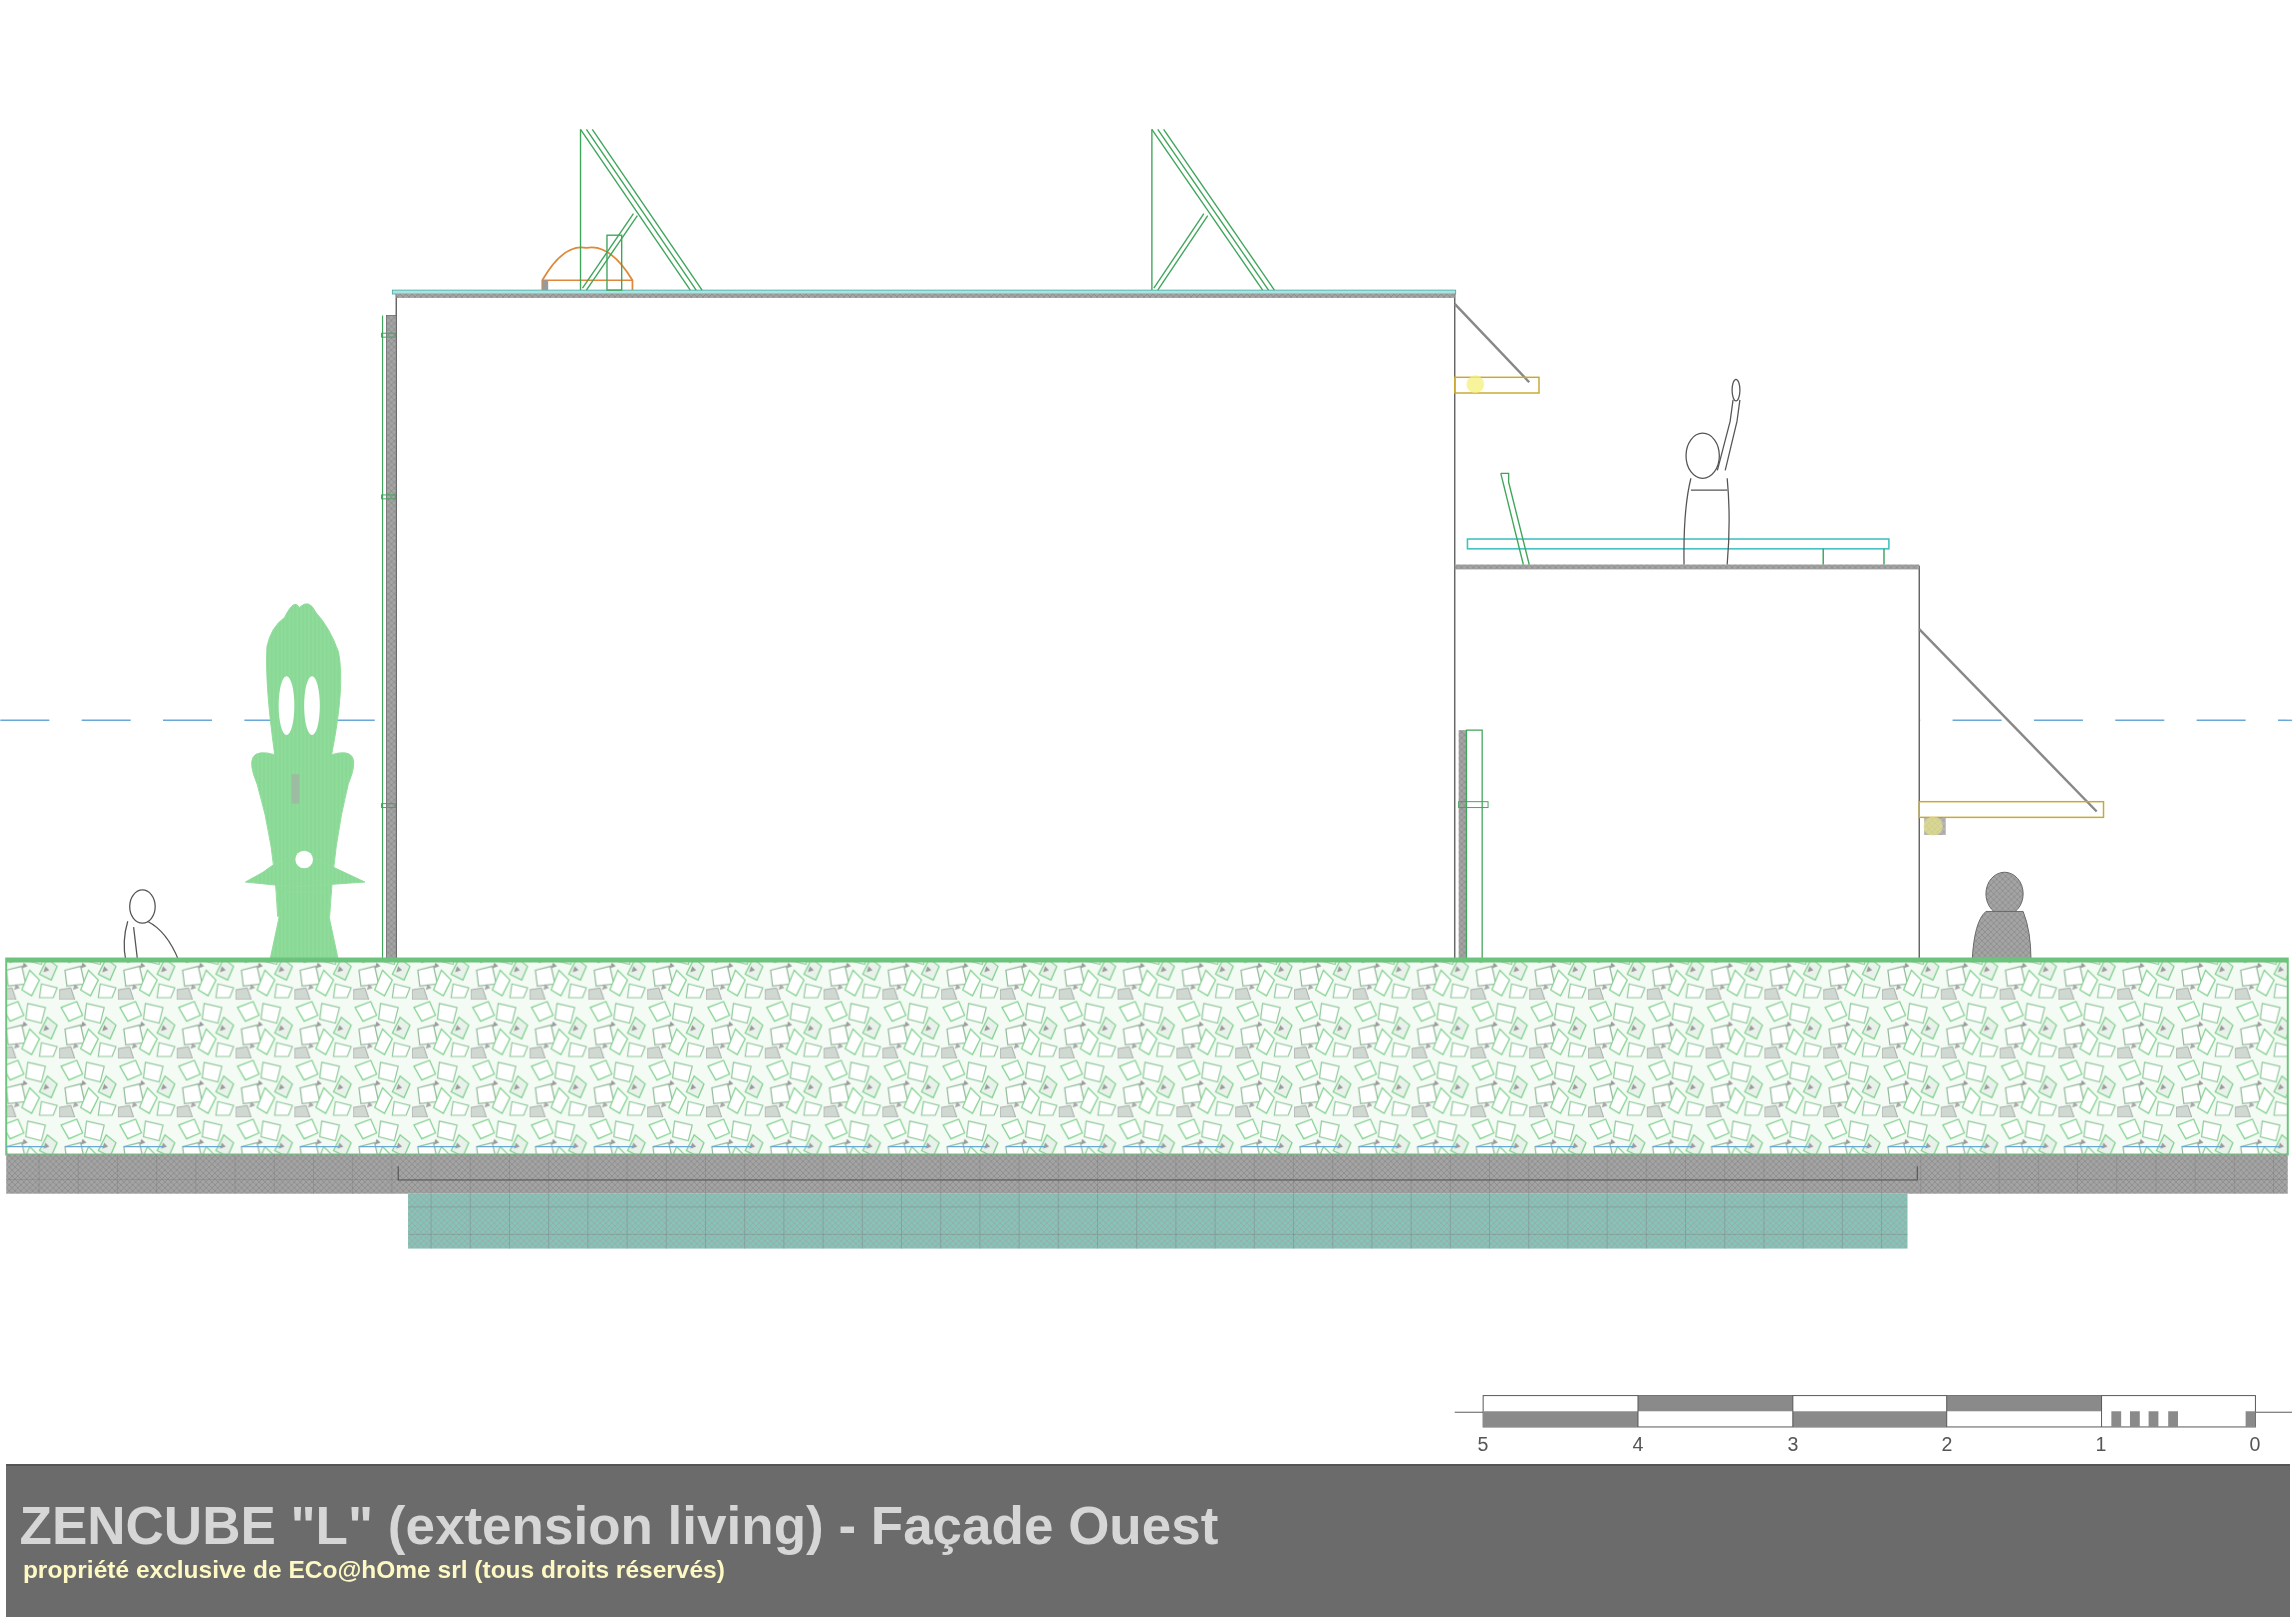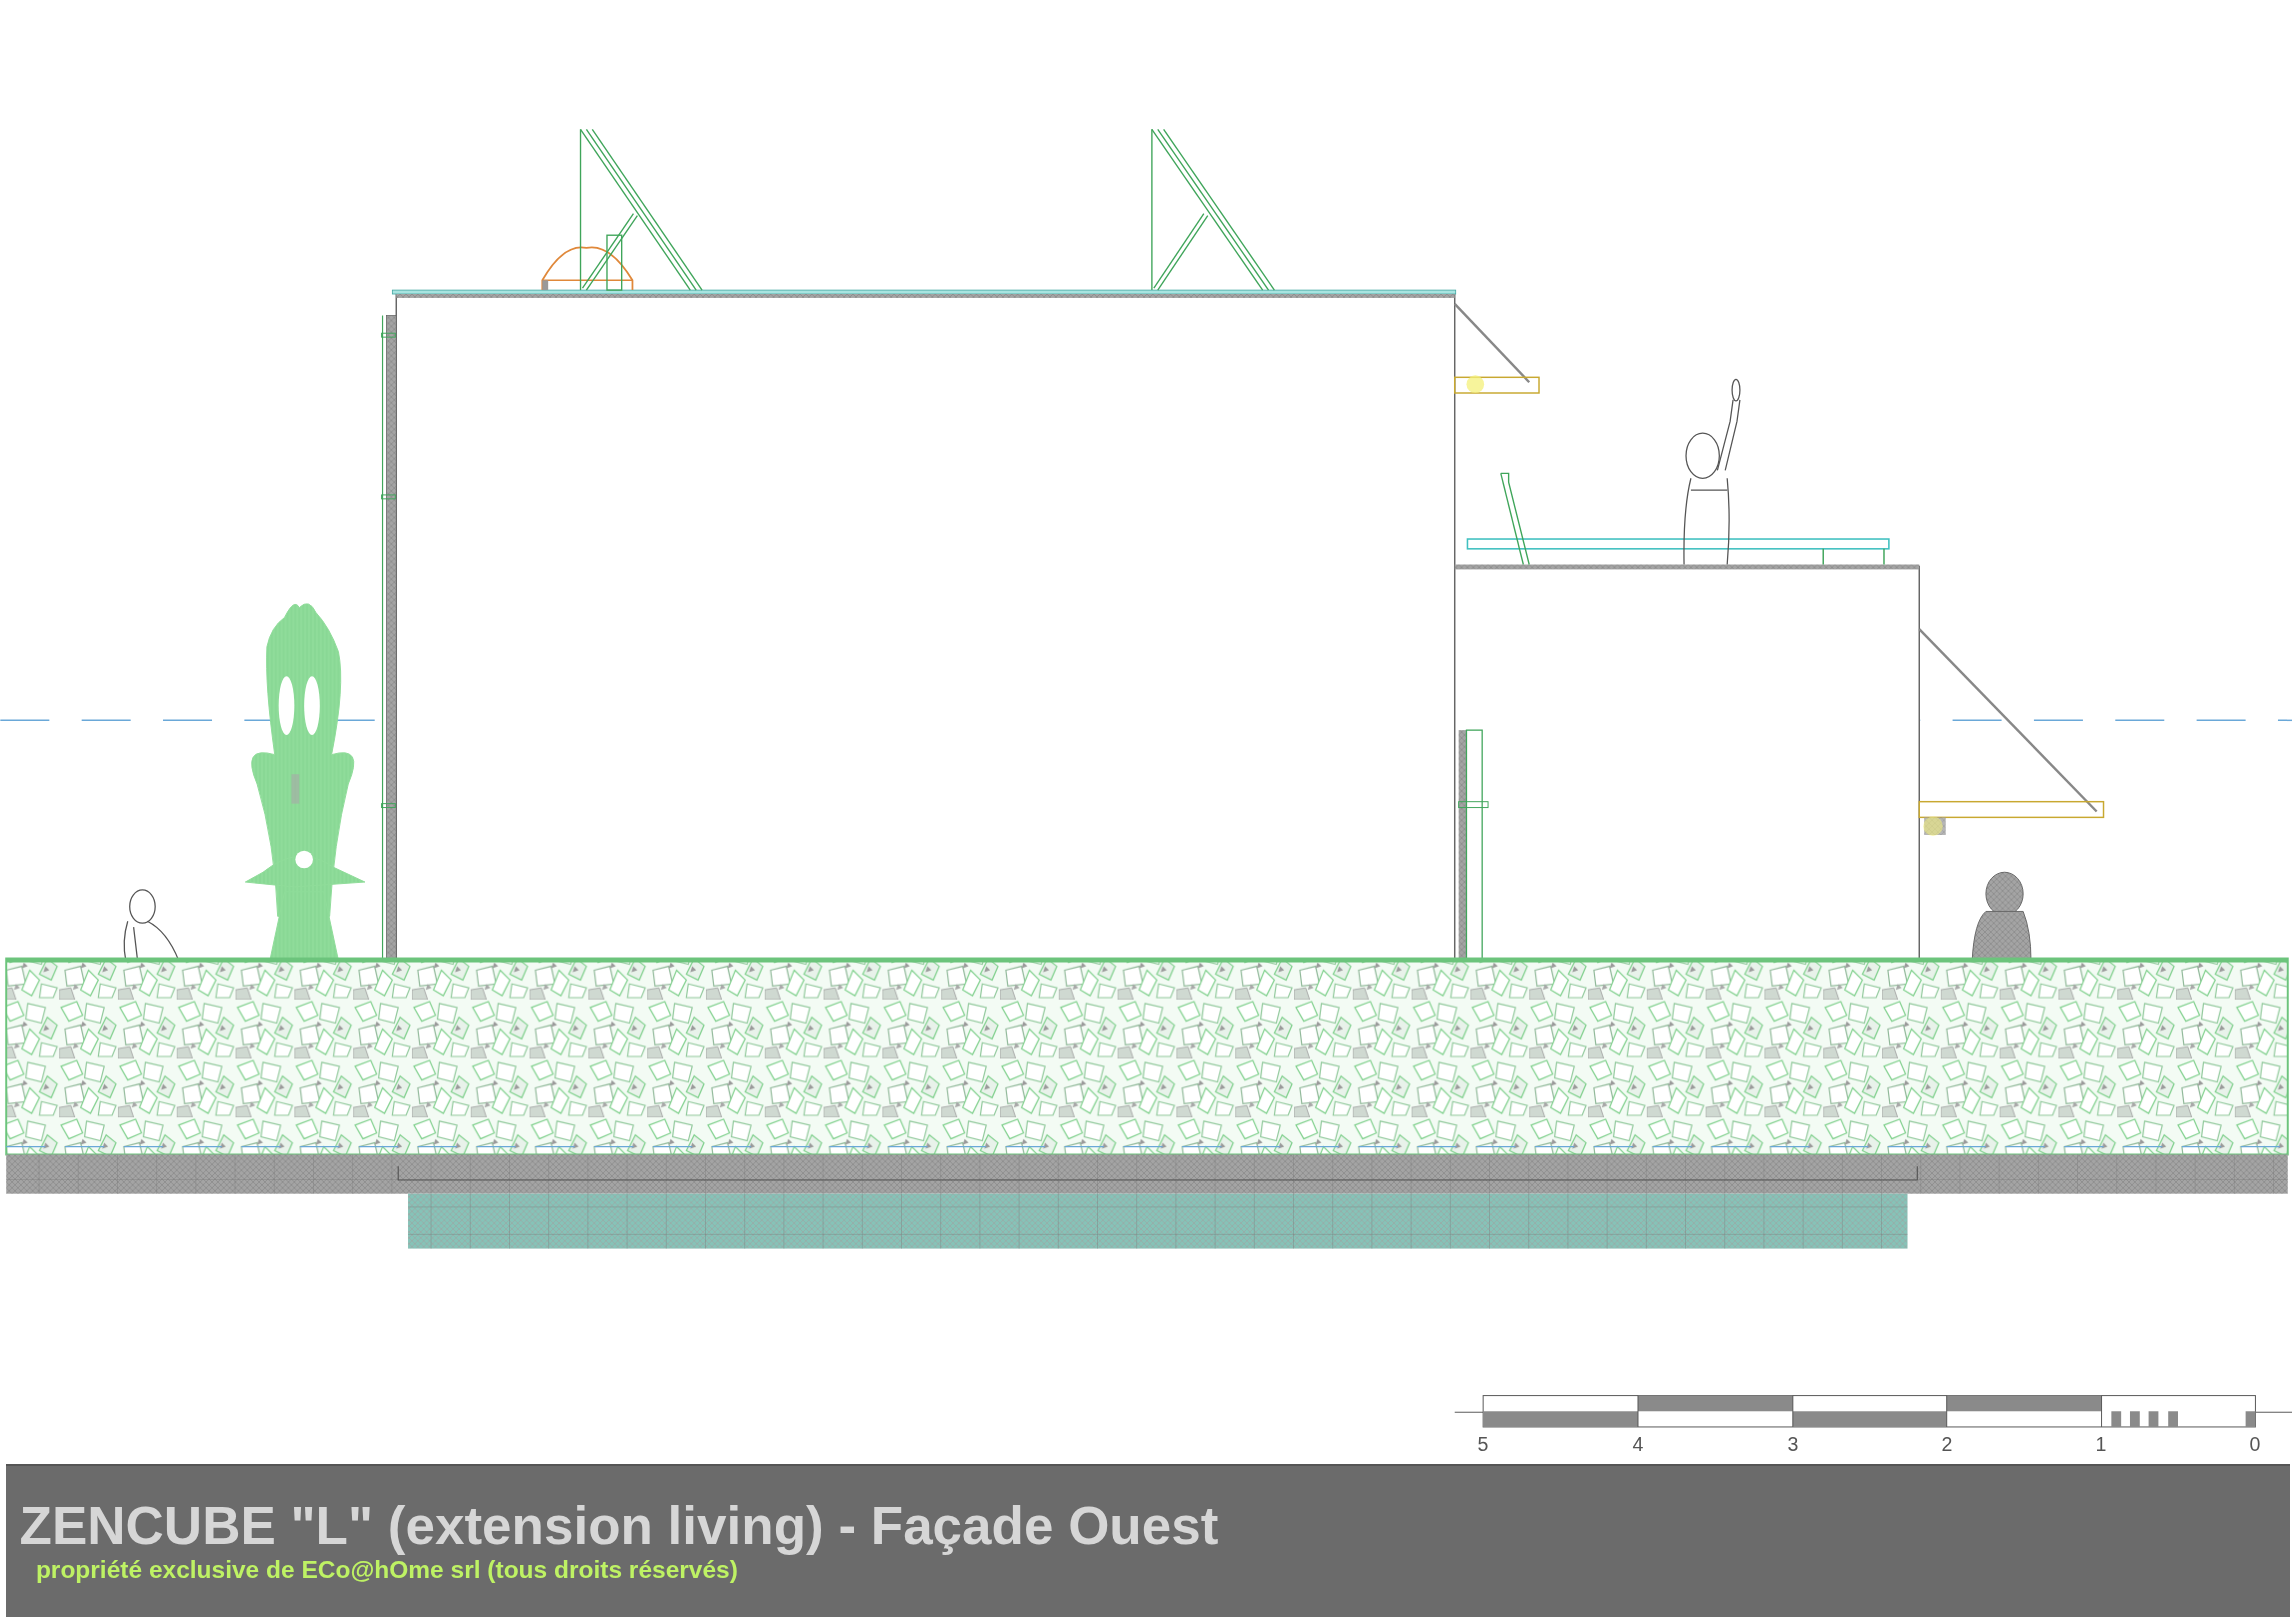--- a/index.html
+++ b/index.html
@@ -7,21 +7,21 @@
   #drawing { position: absolute; left: 0; top: 0; width: 2293px; height: 1621px; }
   .title-block {
     position: absolute; left: 5.9px; top: 1464px; width: 2284px; height: 153px;
     background: #6b6b6b; border-top: 2.9px solid #555; box-sizing: border-box;
   }
   .title-main {
     position: absolute; left: 13.7px; top: 29px; color: #d6d6d6;
     font-family: "Liberation Sans", sans-serif; font-weight: bold; font-size: 53px; letter-spacing: 0px; white-space: nowrap;
   }
   .title-sub {
-    position: absolute; left: 30px; top: 90px; color: #bef264;
+    position: absolute; left: 17px; top: 90px; color: #fef9c3;
     font-family: "Liberation Sans", sans-serif; font-weight: bold; font-size: 24.5px; white-space: nowrap;
   }
   .scale-label {
     position: absolute; top: 1433px; font-size: 19.6px; color: #555; font-family: "Liberation Sans", sans-serif;
     transform: translateX(-50%);
   }
 </style>
 </head>
 <body>
 

